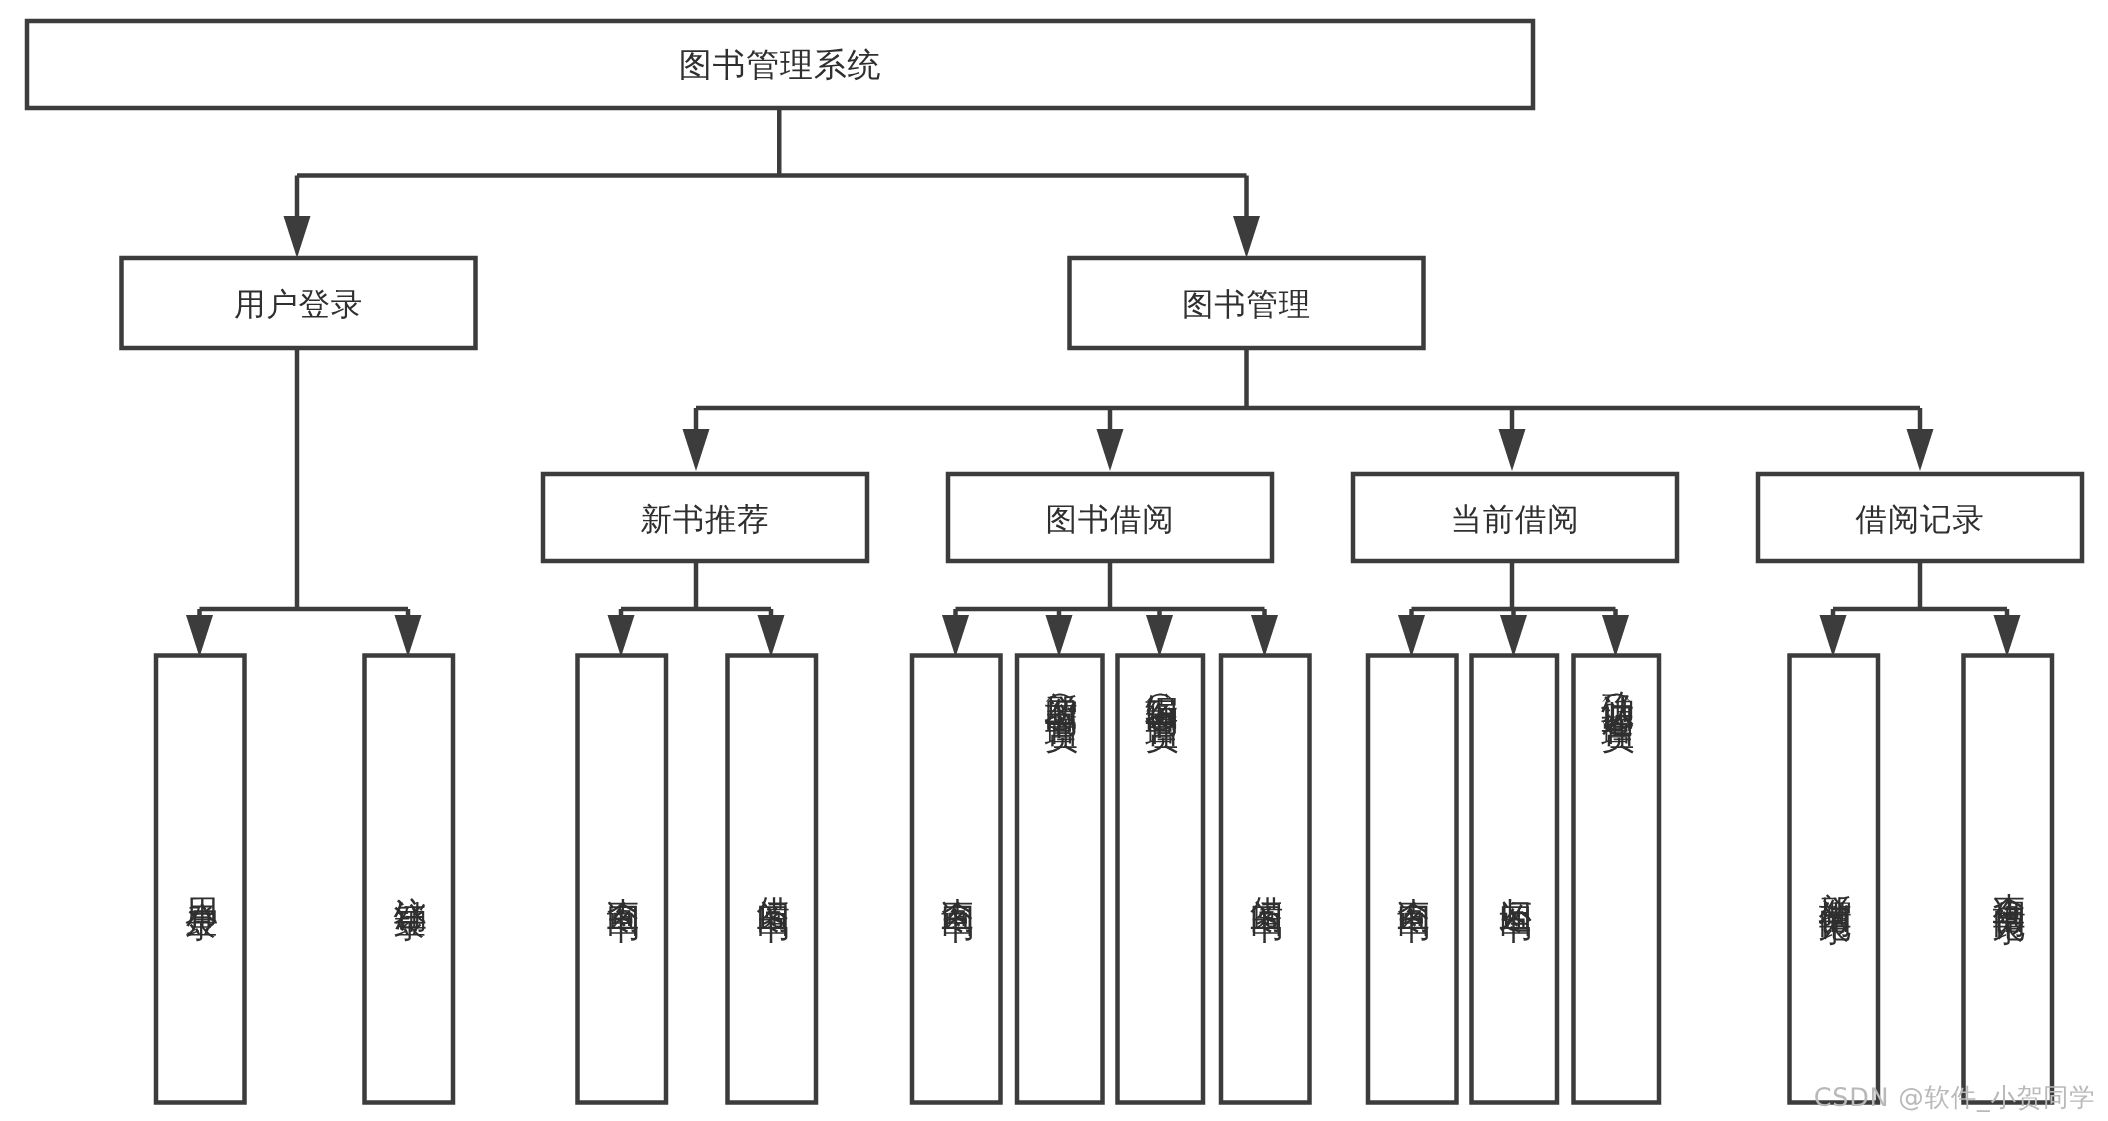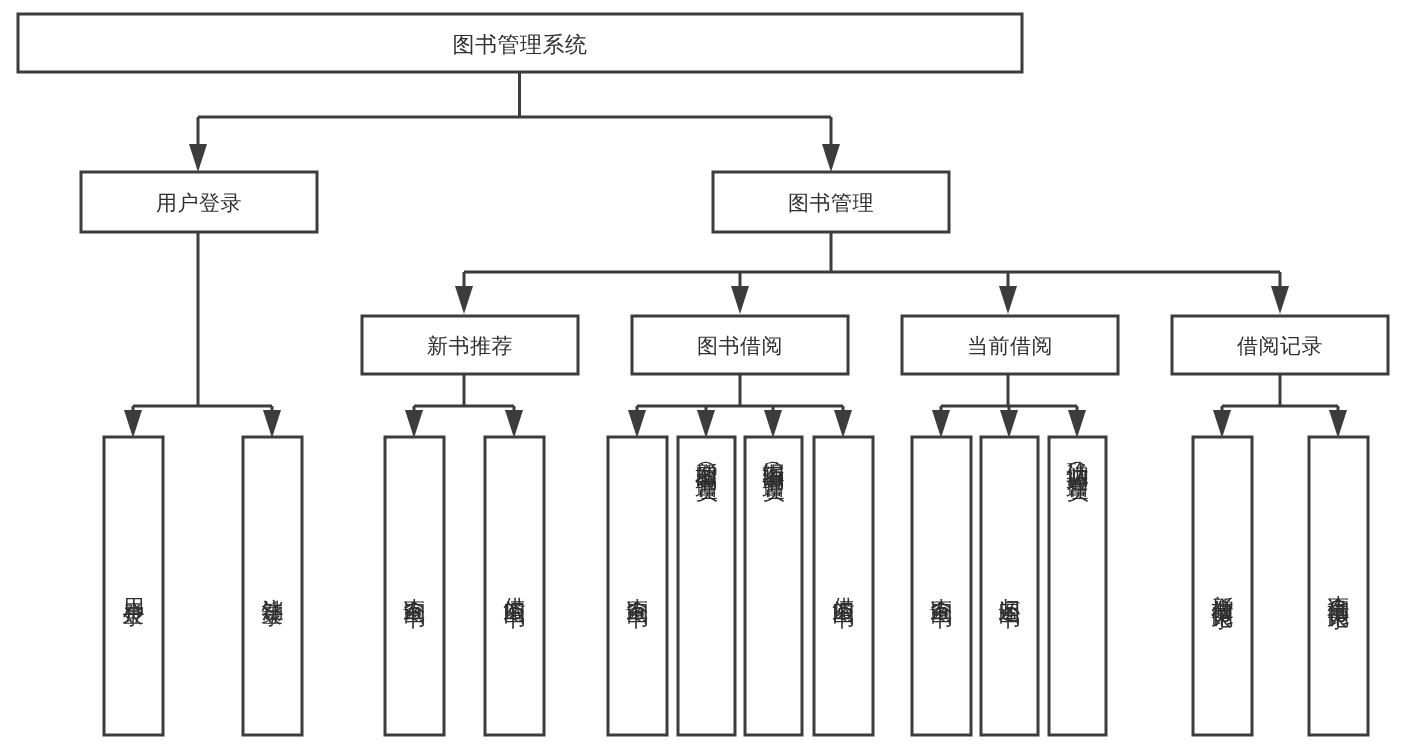--- a/index.html
+++ b/index.html
@@ -248,14 +248,15 @@
     <span class="leaf-label">确认归还（管理员）</span>
   </div>
 
   <div class="leaf-label-wrap" style="left:1193px; top:437px; width:59px; height:298px; align-items:center;">
     <span class="leaf-label">新增借阅记录</span>
   </div>
   <div class="leaf-label-wrap" style="left:1309px; top:437px; width:59px; height:298px; align-items:center;">
     <span class="leaf-label">查询借阅记录</span>
   </div>
 
+  <div class="watermark">CSDN @软件_小贺同学</div>
 
 </div>
 
 </body></html>

